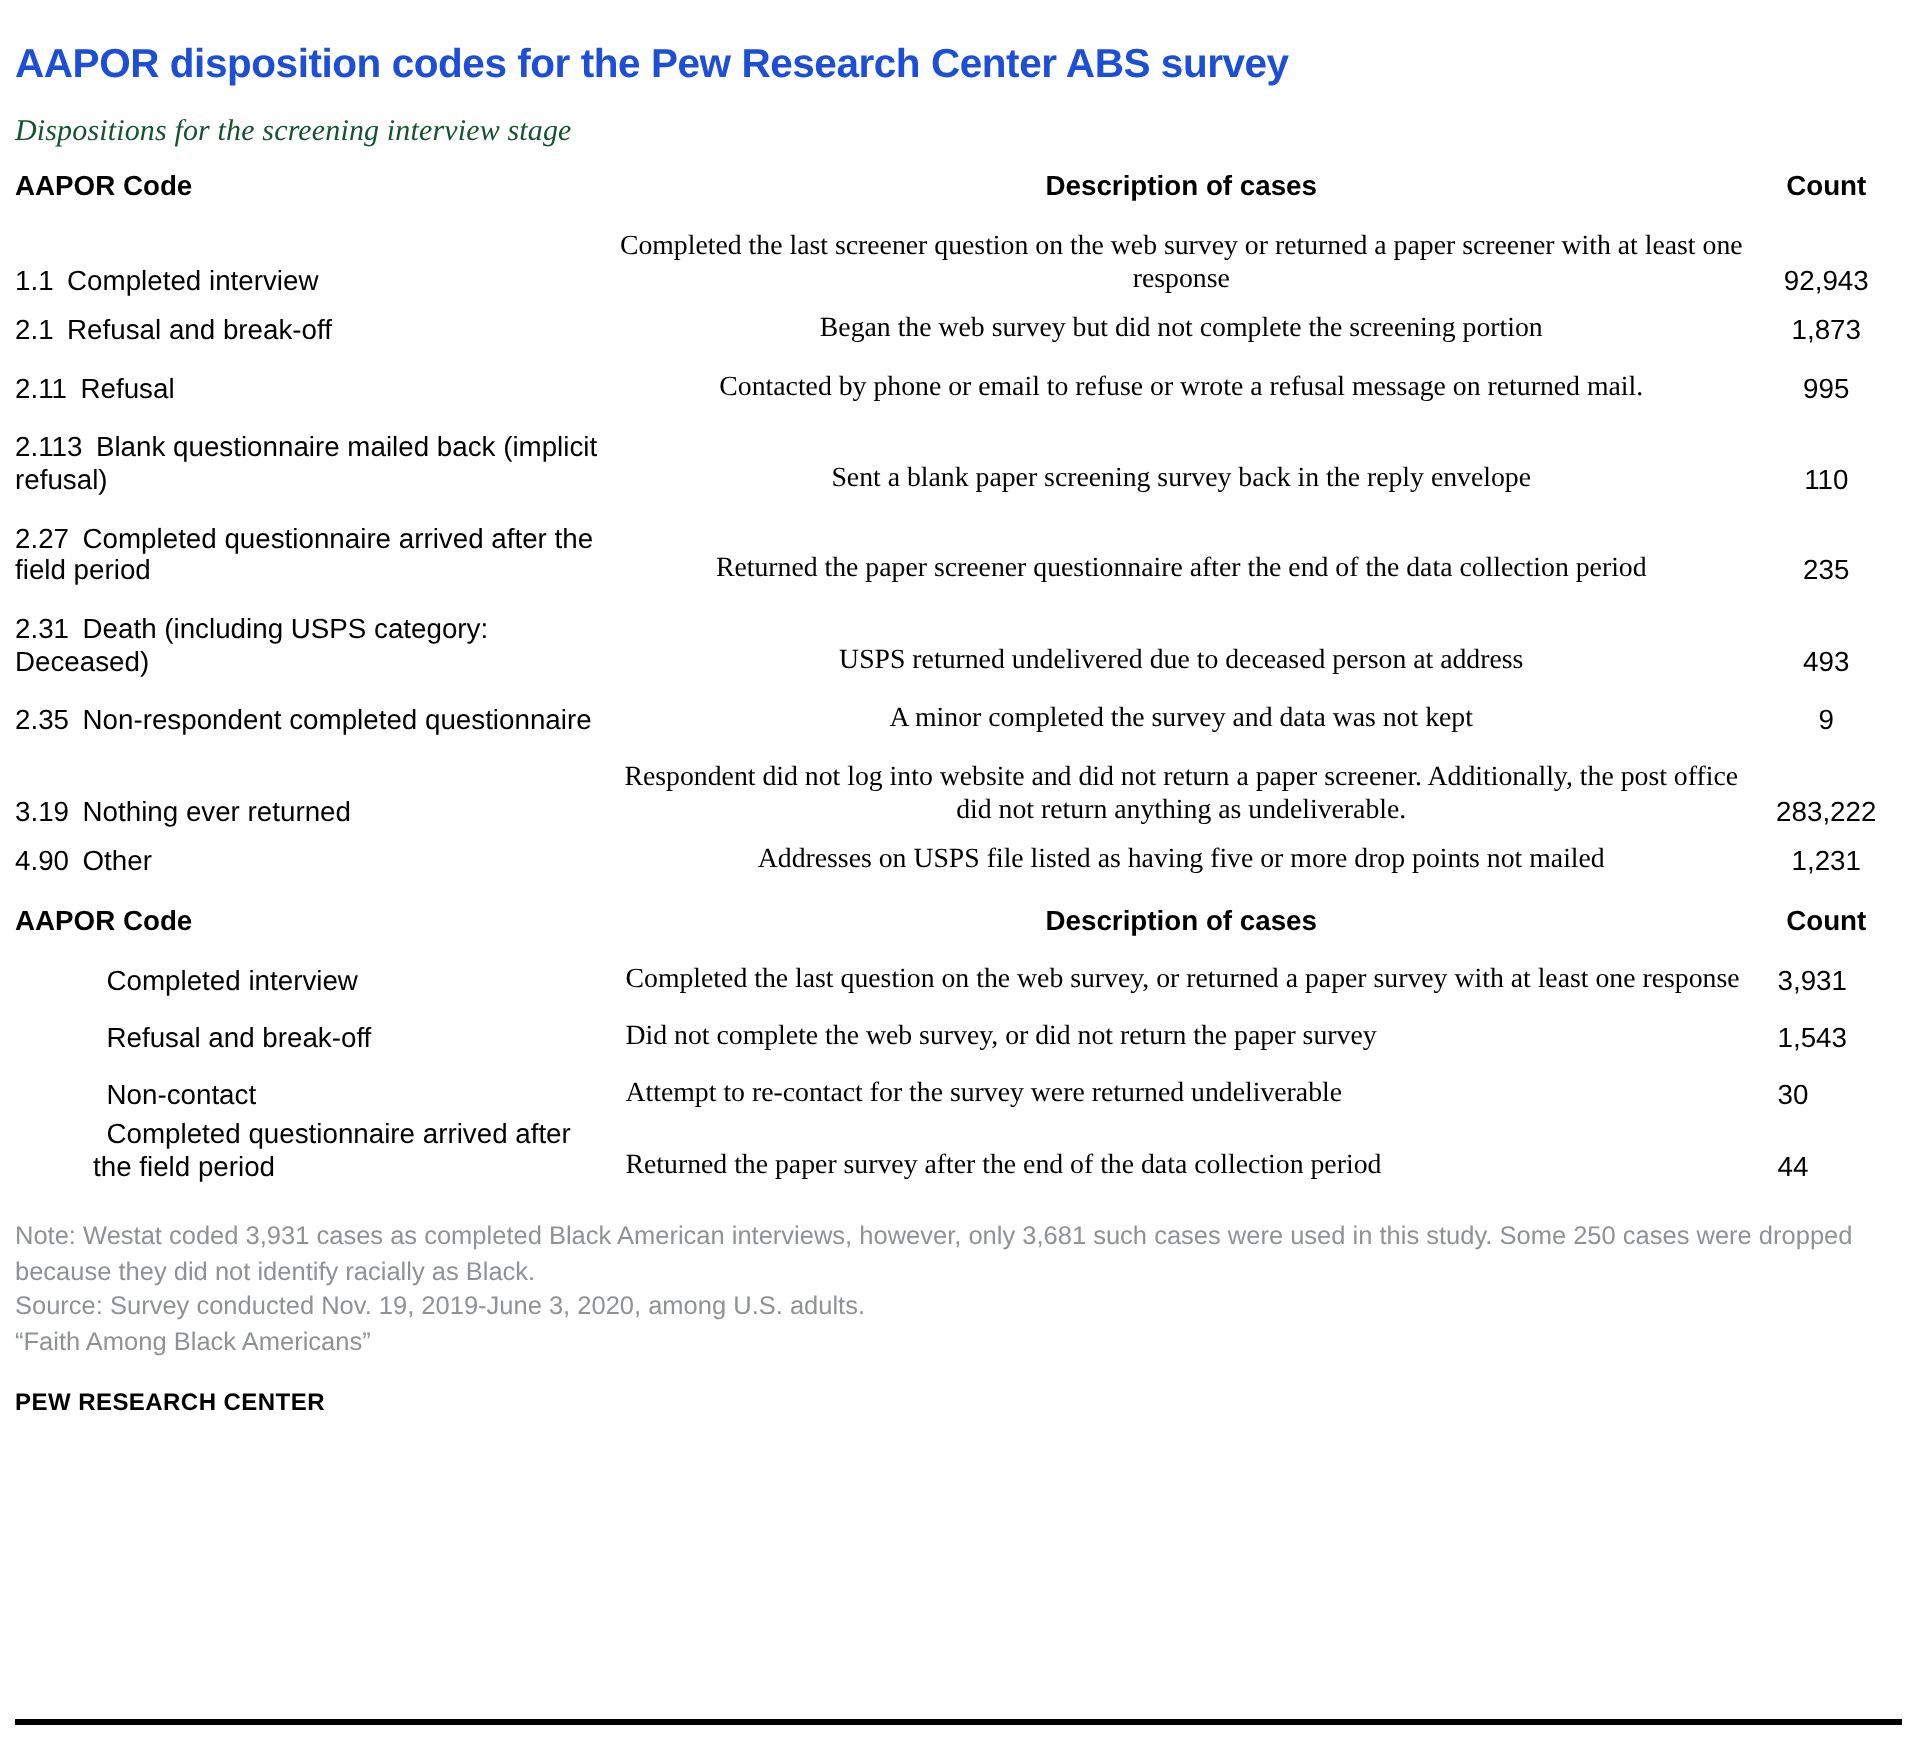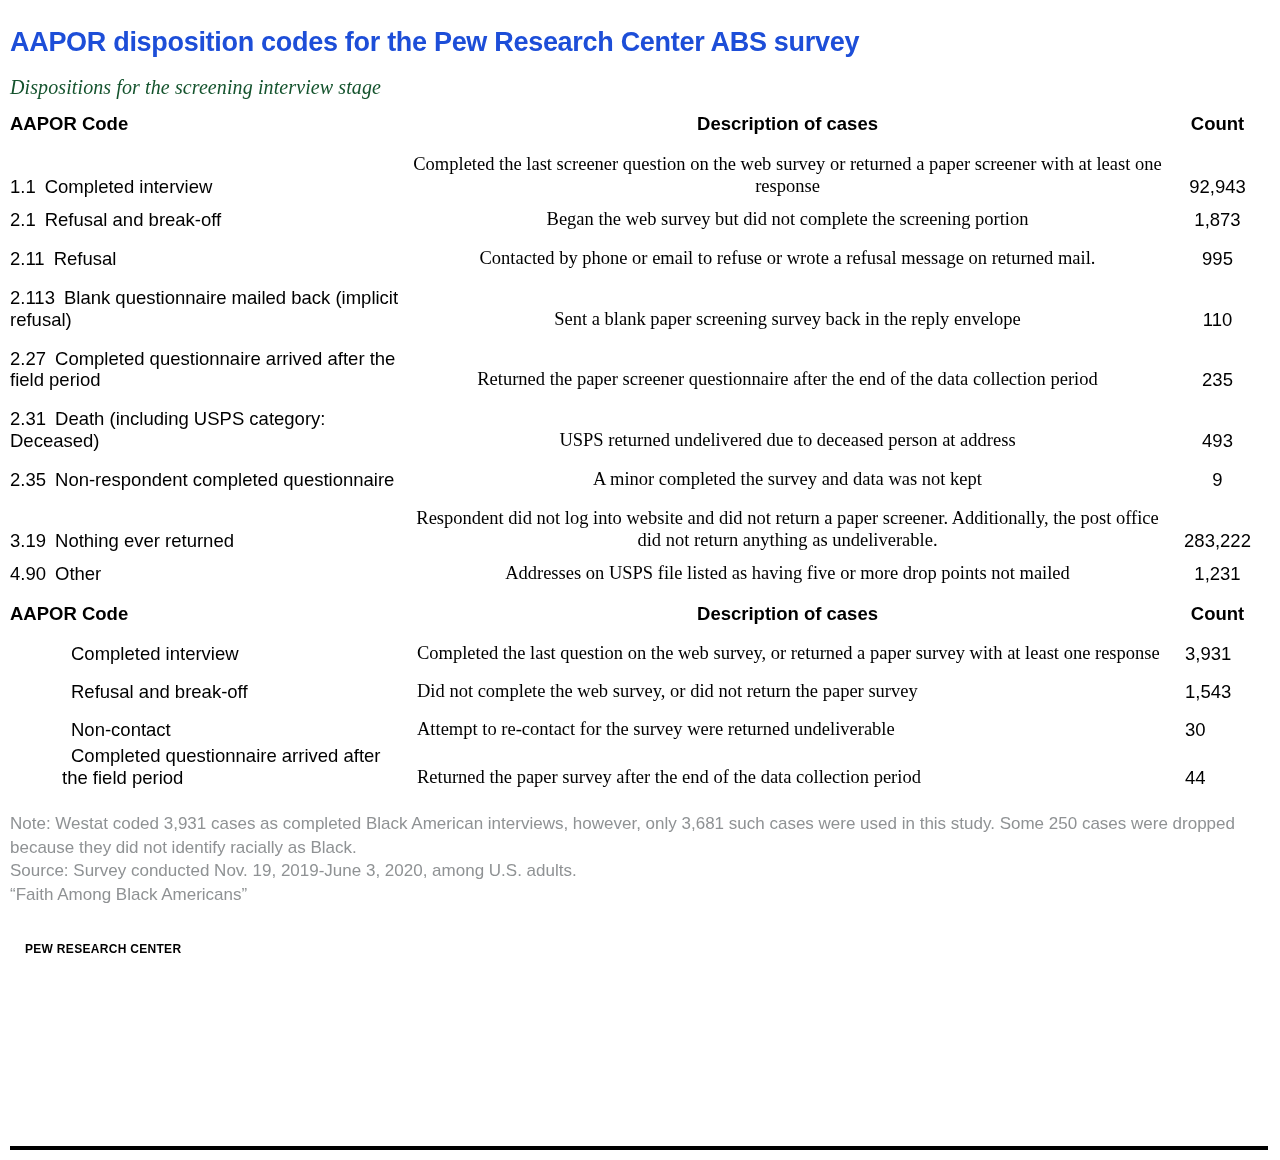--- a/index.html
+++ b/index.html
@@ -118,26 +118,26 @@
     padding-top: 22px;
   }
   .note, .source, .report {
     font-size: 17px;
     color: #8f9294;
     line-height: 1.38;
     margin: 0;
     max-width: 1240px;
   }
   .brand {
-    font-size: 12px;
+    font-size: 16px;
     font-weight: bold;
     color: #000;
     letter-spacing: 0.3px;
     padding-top: 21px;
-    margin: 15px;
+    margin: 0;
   }
   .bottom-rule {
     position: absolute;
     left: 10px;
     top: 1146px;
     width: 1258px;
     height: 4px;
     background: #000;
   }
 </style>

